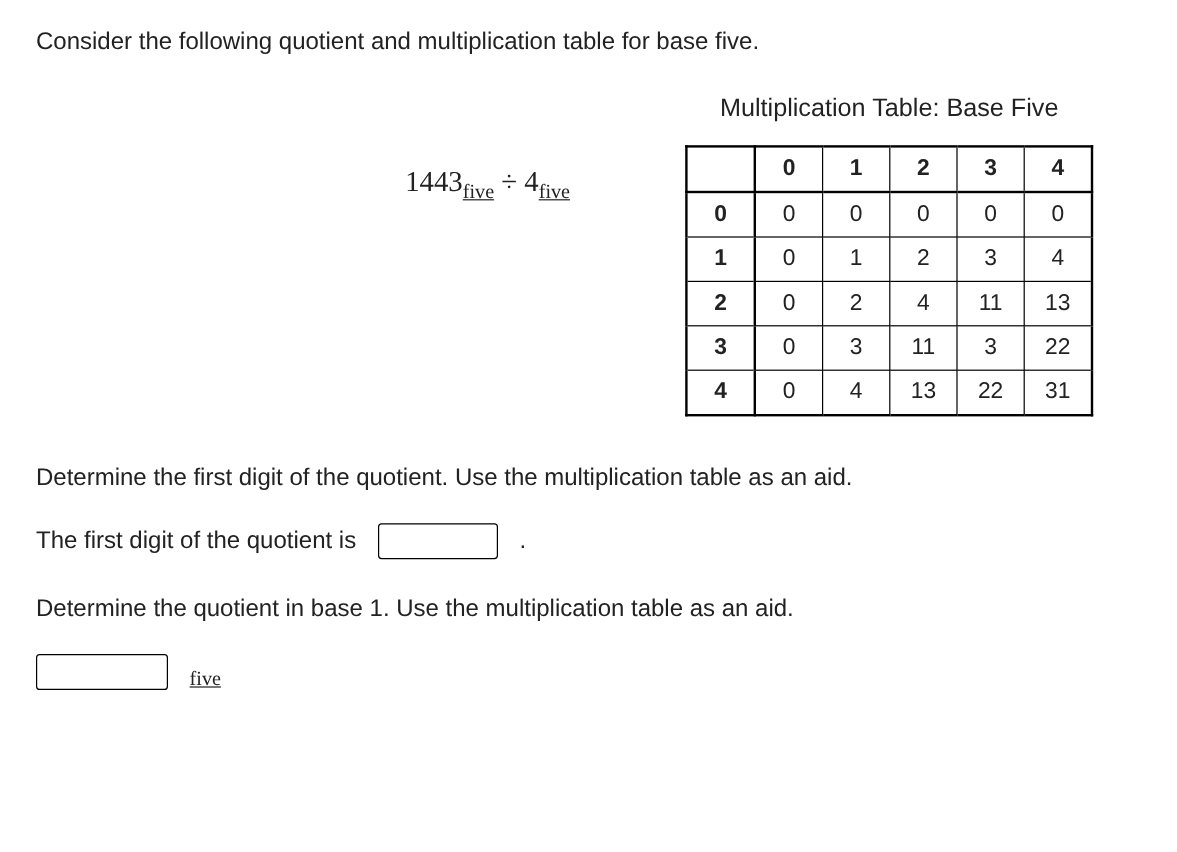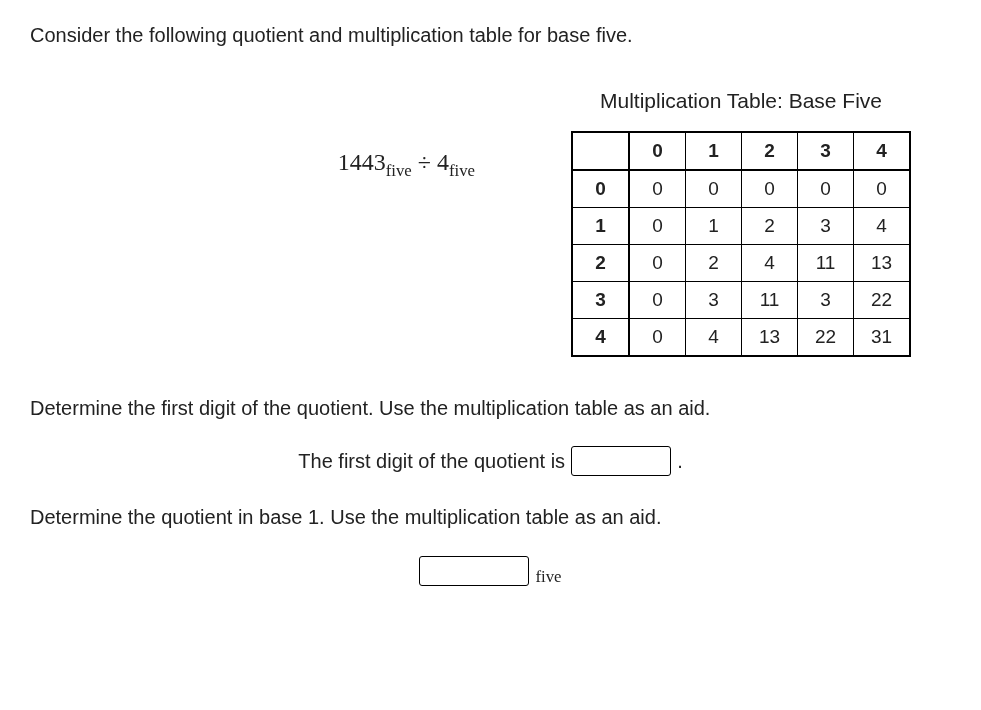--- a/index.html
+++ b/index.html
@@ -5,39 +5,39 @@
   body {
     margin: 0;
     padding: 24px 30px;
     font-family: "Trebuchet MS", "Lucida Sans Unicode", Arial, sans-serif;
     font-size: 20px;
     color: #222;
     width: 981px;
     box-sizing: border-box;
     background: #fff;
   }
-  .prompt-line { margin-bottom: 42px; }
+  .prompt-line { margin-bottom: 32px; }
   .mid-row {
     display: flex;
     align-items: flex-start;
     gap: 60px;
     margin-bottom: 40px;
   }
   .expr-col {
     flex: 1;
     display: flex;
     justify-content: flex-end;
     align-items: center;
     padding-top: 60px;
   }
   .expr {
     font-family: "Times New Roman", serif;
     font-size: 24px;
   }
-  sub { font-size: 0.7em; vertical-align: sub; }
+  sub { font-size: 0.7em; vertical-align: sub; text-decoration: underline; }
   .table-col { flex: 0 0 auto; padding-right: 40px; padding-left: 36px;}
   .table-title { text-align: center; margin-bottom: 18px; font-size: 21px;}
   table.mult {
     border-collapse: collapse;
     font-size: 19px;
   }
   table.mult th, table.mult td {
     border: 1px solid #000;
     width: 55px;
     height: 36px;
@@ -50,21 +50,21 @@
   table.mult .corner { background:#fff; }
   
   table.mult { border: 2px solid #000; }
   
   table.mult tr:first-child th { border-bottom: 2px solid #000; border-top:2px solid #000;}
   table.mult td:first-child, table.mult th:first-child { border-right: 2px solid #000; border-left:2px solid #000;}
   table.mult td:last-child, table.mult th:last-child { border-right:2px solid #000;}
   table.mult tr:last-child td { border-bottom:2px solid #000;}
 
   .para { margin: 0 0 26px 0; }
-  .answer-line { display:flex; align-items:center; gap:6px; margin-bottom:30px;justify-content:center;}
+  .answer-line { display:flex; align-items:center; gap:18px; margin-bottom:30px;}
   .answer-box {
     display:inline-block;
     width: 100px;
     height: 30px;
     border: 1px solid #000;
     border-radius: 3px;
     background:#fff;
     font-family: "Trebuchet MS", Arial, sans-serif;
     font-size: 18px;
     padding: 2px 4px;

